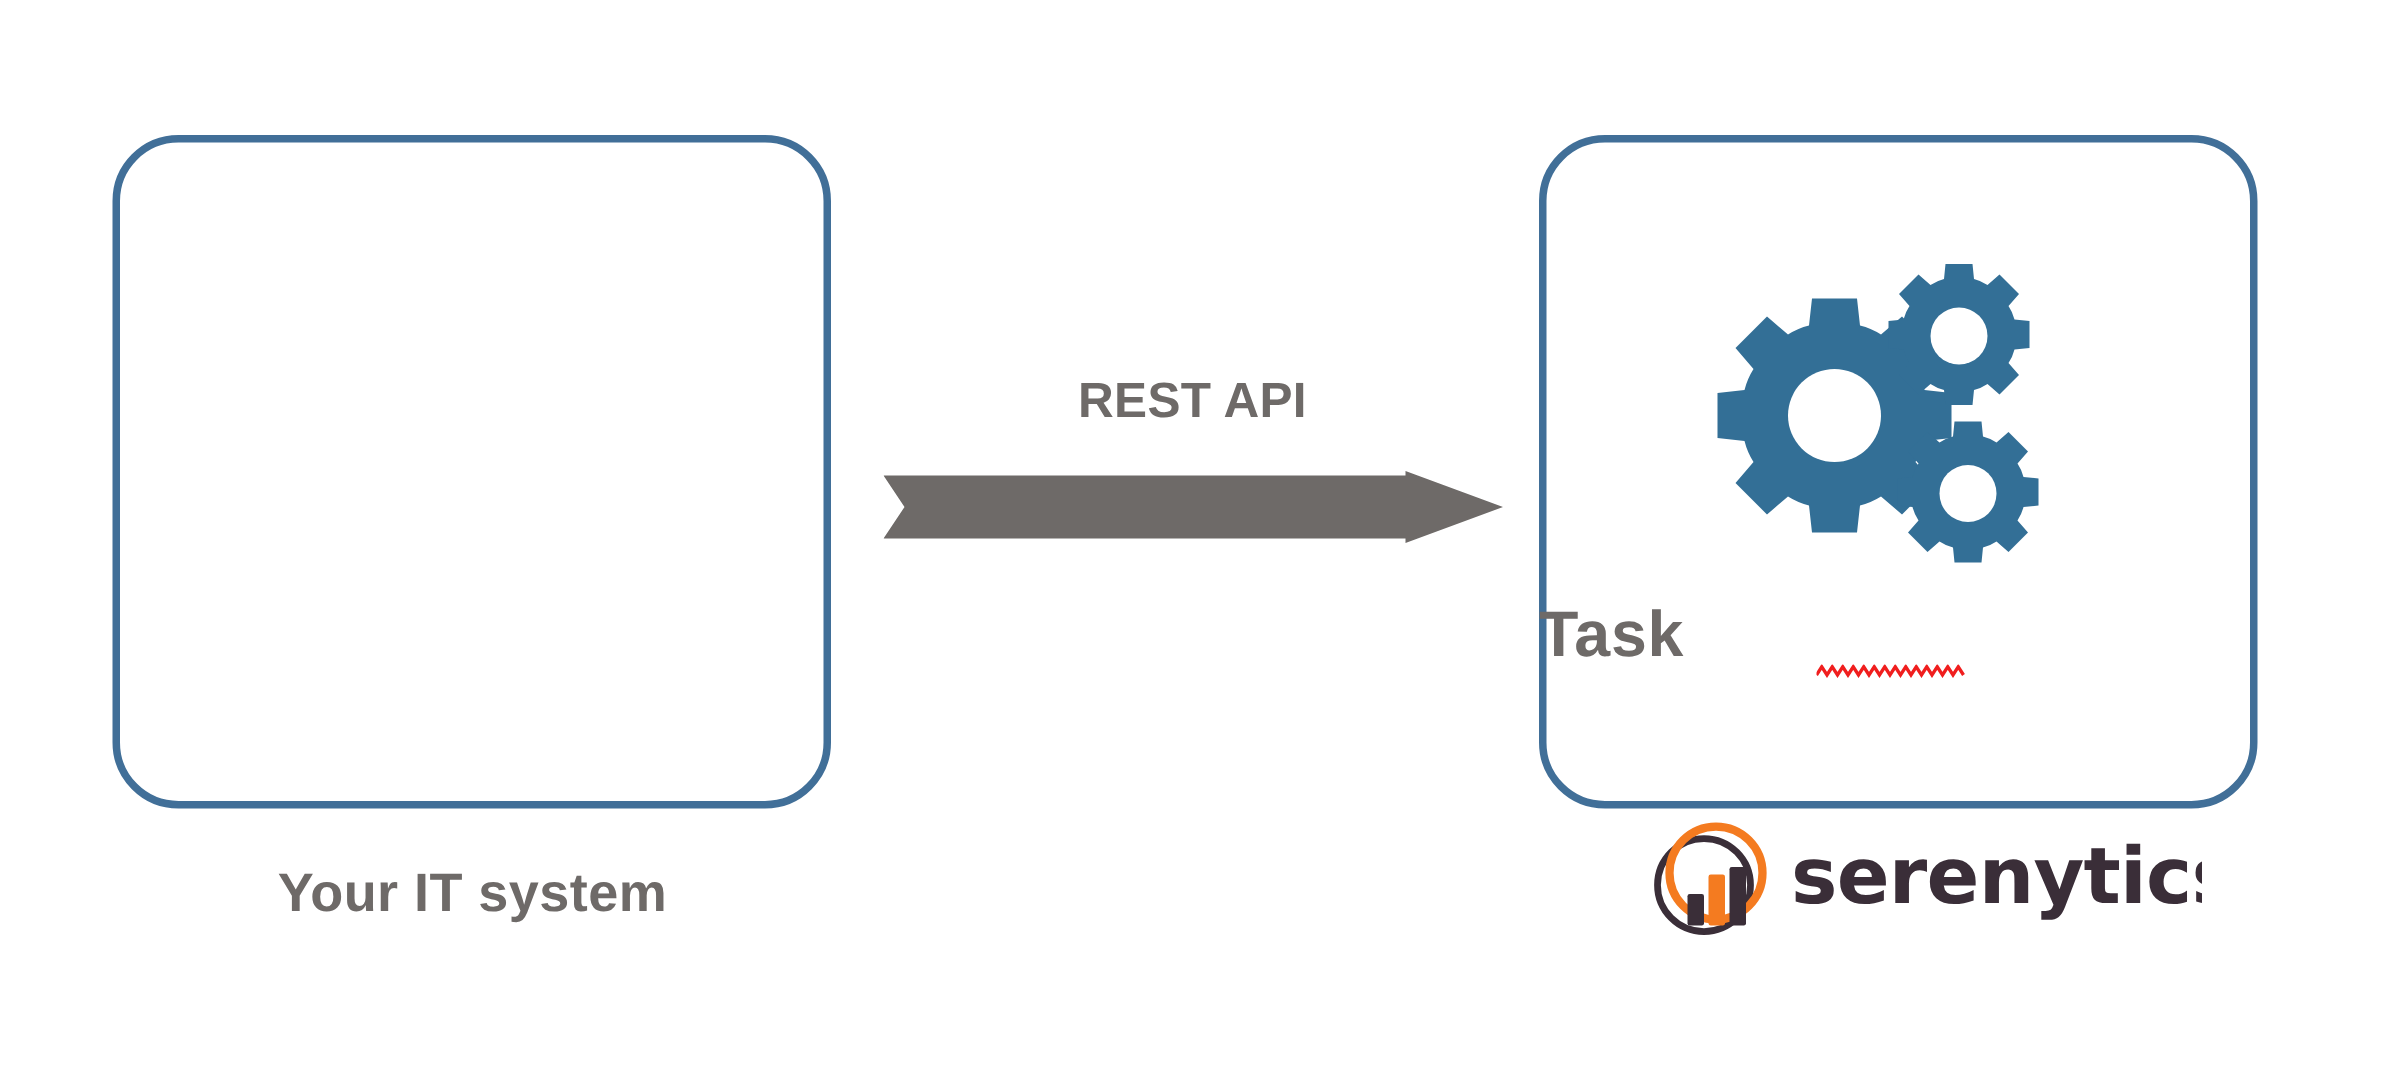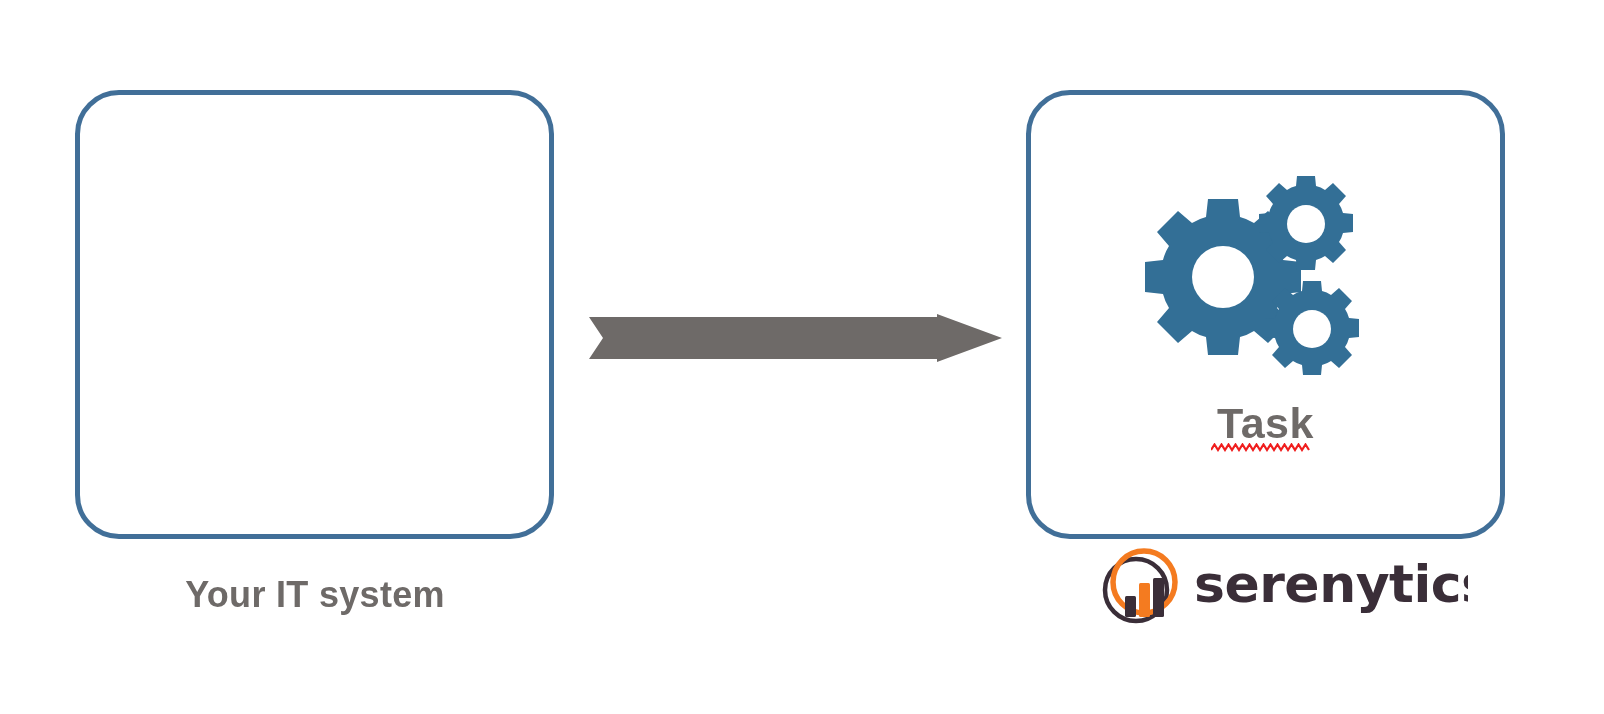--- a/index.html
+++ b/index.html
@@ -64,21 +64,21 @@
     position: absolute;
     left: 1126px; top: 170px;
     width: 240px; height: 212px;
   }
 
   
   #task-label {
     position: absolute;
     left: 1026px; top: 399px;
     width: 479px;
-    text-align: center;
+    text-align: left;
     color: #6E6A68;
     font-size: 43px;
     font-weight: bold;
     letter-spacing: 0.5px;
   }
   #task-spellcheck-squiggle {
     position: absolute;
     left: 1211px; top: 443px;
     width: 100px; height: 9px;
   }
@@ -102,20 +102,21 @@
 </style>
 </head>
 <body>
 
 <div id="canvas">
 
   <div class="sys-box" id="it-system-box"></div>
 
   <div class="caption" id="it-system-label">Your IT system</div>
 
+  <div class="caption" id="rest-api-label">REST API</div>
 
   <svg id="rest-api-arrow" viewBox="0 0 413 48">
     <path d="M0,3 L14,24 L0,45 L348,45 L348,48 L413,24 L348,0 L348,3 Z" fill="#6E6A68"></path>
   </svg>
 
   <div class="sys-box" id="task-box"></div>
 
   <svg id="gears-icon" viewBox="0 0 240 212">
     <g fill="#336F96">
 

